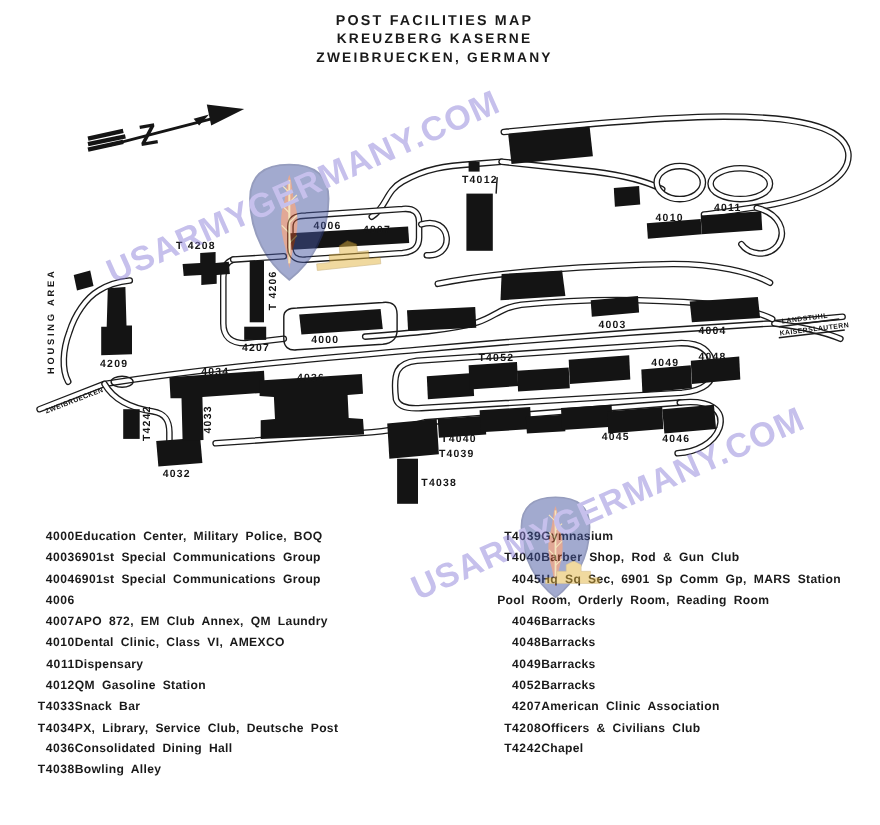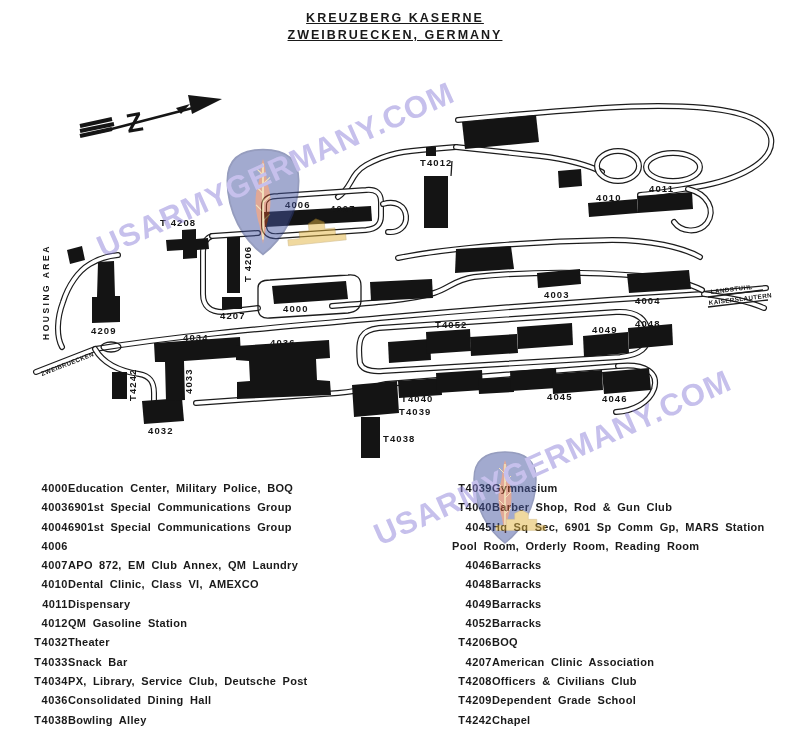--- a/index.html
+++ b/index.html
@@ -5,21 +5,21 @@
   html,body{margin:0;padding:0;}
   body{
     width:800px;height:750px;position:relative;background:#ffffff;overflow:hidden;
     font-family:"Liberation Sans", sans-serif;color:#1a1a1a;
   }
   .title-block{
     position:absolute;top:10px;left:0;width:790px;text-align:center;
     font-weight:bold;line-height:17px;letter-spacing:2px;
   }
   .title-line1{font-size:13px;}
-  .title-line2,.title-line3{font-size:12.5px;text-decoration:underline;}
+  .title-line2,.title-line3{font-size:12.5px;}
   svg.overlay{position:absolute;top:0;left:0;z-index:3;pointer-events:none;}
   
   .ro{stroke:#1c1c1c;stroke-width:6;fill:none;stroke-linecap:round;stroke-linejoin:round;}
   .ri{stroke:#ffffff;stroke-width:3.6;fill:none;stroke-linecap:round;stroke-linejoin:round;}
   .tl{stroke:#1c1c1c;stroke-width:1.3;fill:none;}
   .bld{fill:#141414;stroke:none;}
   .maplbl{font-family:"Liberation Sans",sans-serif;font-weight:bold;font-size:9.5px;letter-spacing:1.1px;fill:#151515;}
   .maplbl-sm{font-family:"Liberation Sans",sans-serif;font-weight:bold;font-size:6.3px;letter-spacing:.4px;fill:#151515;}
   .housing{font-family:"Liberation Sans",sans-serif;font-weight:bold;font-size:8.5px;letter-spacing:2.5px;fill:#151515;}
   .ztext{font-family:"Liberation Sans",sans-serif;font-weight:bold;font-size:27px;fill:#151515;}
@@ -29,20 +29,21 @@
   .legend-right{left:452px;top:482px;width:340px;}
   .lrow{display:flex;height:19.3px;align-items:flex-start;}
   .lnum{width:40px;text-align:right;flex:0 0 auto;letter-spacing:.5px;word-spacing:0;}
   .ldesc{white-space:nowrap;}
   .lcont{height:19.3px;white-space:nowrap;}
 </style>
 </head>
 <body>
 
 <div class="title-block">
+  <div class="title-line1">POST FACILITIES MAP</div>
   <div class="title-line2">KREUZBERG KASERNE</div>
   <div class="title-line3">ZWEIBRUECKEN, GERMANY</div>
 </div>
 
 <div class="legend legend-left">
   <div class="lrow">
       <span class="lnum">4000</span>
       <span class="ldesc">Education Center, Military Police, BOQ</span>
     </div>
   <div class="lrow">
@@ -66,24 +67,20 @@
     </div>
   <div class="lrow">
       <span class="lnum">4011</span>
       <span class="ldesc">Dispensary</span>
     </div>
   <div class="lrow">
       <span class="lnum">4012</span>
       <span class="ldesc">QM Gasoline Station</span>
     </div>
   <div class="lrow">
-      <span class="lnum">T4032</span>
-      <span class="ldesc">Theater</span>
-    </div>
-  <div class="lrow">
       <span class="lnum">T4033</span>
       <span class="ldesc">Snack Bar</span>
     </div>
   <div class="lrow">
       <span class="lnum">T4034</span>
       <span class="ldesc">PX, Library, Service Club, Deutsche Post</span>
     </div>
   <div class="lrow">
       <span class="lnum">4036</span>
       <span class="ldesc">Consolidated Dining Hall</span>
@@ -118,34 +115,26 @@
     </div>
   <div class="lrow">
       <span class="lnum">4049</span>
       <span class="ldesc">Barracks</span>
     </div>
   <div class="lrow">
       <span class="lnum">4052</span>
       <span class="ldesc">Barracks</span>
     </div>
   <div class="lrow">
-      <span class="lnum">T4206</span>
-      <span class="ldesc">BOQ</span>
-    </div>
-  <div class="lrow">
       <span class="lnum">4207</span>
       <span class="ldesc">American Clinic Association</span>
     </div>
   <div class="lrow">
       <span class="lnum">T4208</span>
       <span class="ldesc">Officers &amp; Civilians Club</span>
-    </div>
-  <div class="lrow">
-      <span class="lnum">T4209</span>
-      <span class="ldesc">Dependent Grade School</span>
     </div>
   <div class="lrow">
       <span class="lnum">T4242</span>
       <span class="ldesc">Chapel</span>
     </div>
 </div>
 
 <svg class="overlay" width="800" height="750" viewBox="0 0 800 750">
   <defs>
     <path id="rMain" d="M 36,372 L 95,349 C 190,334 280,327 380,318 C 480,309 600,300 702,294 L 766,288"></path>

